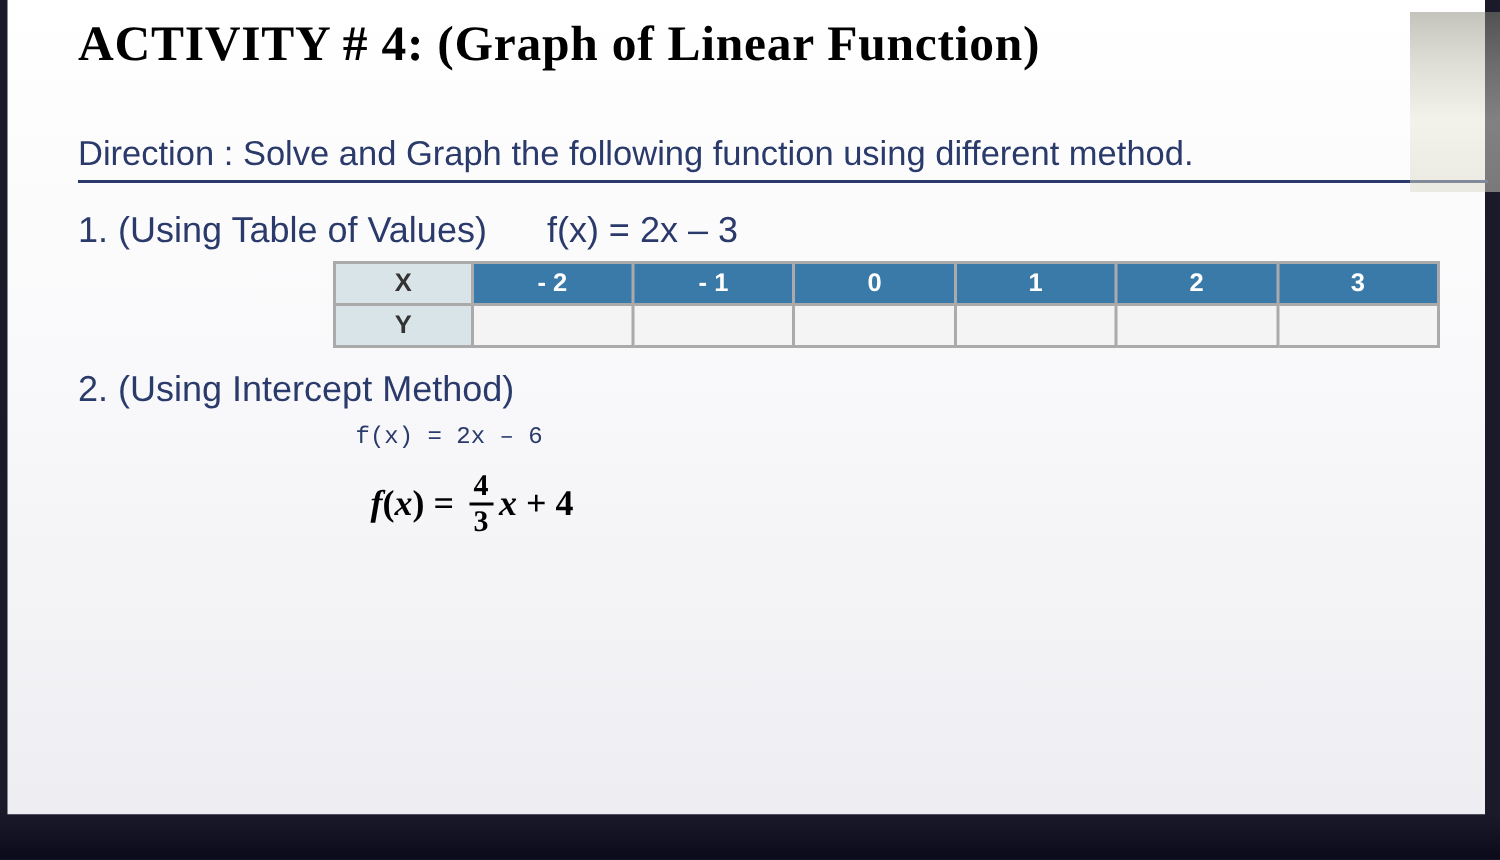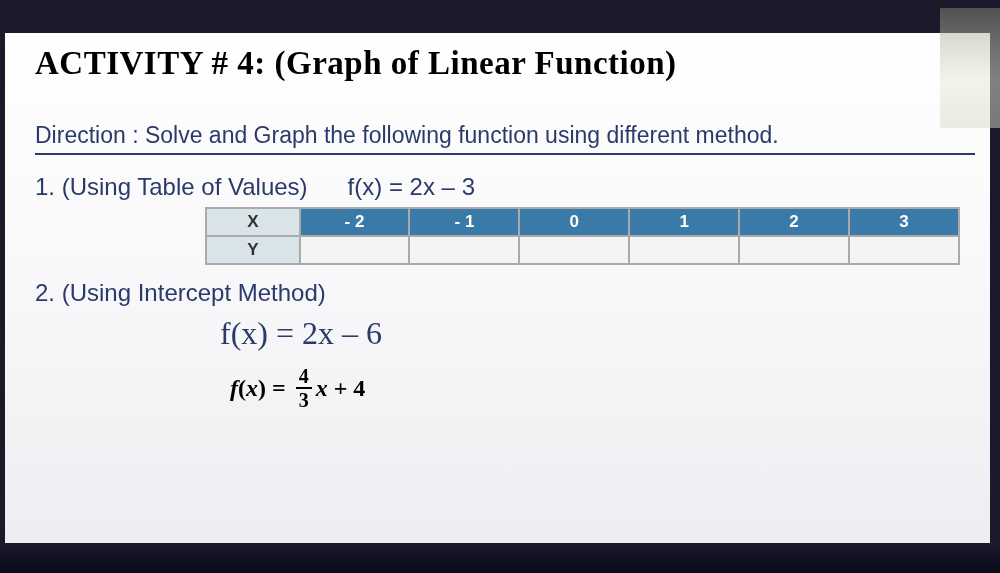--- a/index.html
+++ b/index.html
@@ -15,22 +15,21 @@
       position: relative;
       overflow: hidden;
     }
     .slide-container {
       position: absolute;
       top: 0;
       left: 5px;
       right: 10px;
       bottom: 30px;
       background: linear-gradient(to bottom, #ffffff 0%, #f8f8fa 50%, #eeeef2 100%);
-      padding: 12px 30px 20px 30px;
-      margin-top: 33px;
+      padding: 12px 30px 20px 47px;
     }
     .right-artifact {
       position: absolute;
       top: 8px;
       right: 0;
       width: 60px;
       height: 120px;
       background: linear-gradient(to bottom, #8a8a7a 0%, #c0c0b0 30%, #e8e8d8 60%, #d8d8c8 100%);
       opacity: 0.5;
       z-index: 10;
@@ -99,23 +98,23 @@
     td.row-label {
       background: #d8e4e8;
       color: #333;
       font-weight: bold;
       width: 110px;
     }
     .item2 {
       margin-bottom: 10px;
     }
     .formula2 {
-      font-size: 32px;
-      color: #2a3a6a;
-      font-family: Liberation Serif, serif;
+      font-size: 16px;
+      color: #2a3a6a;
+      font-family: Liberation Mono, monospace;
       margin-left: 185px;
       margin-top: 8px;
       margin-bottom: 16px;
     }
     .formula3 {
       font-size: 24px;
       color: #000;
       font-family: 'Cambria Math', Georgia, serif;
       margin-left: 195px;
       margin-top: 10px;

